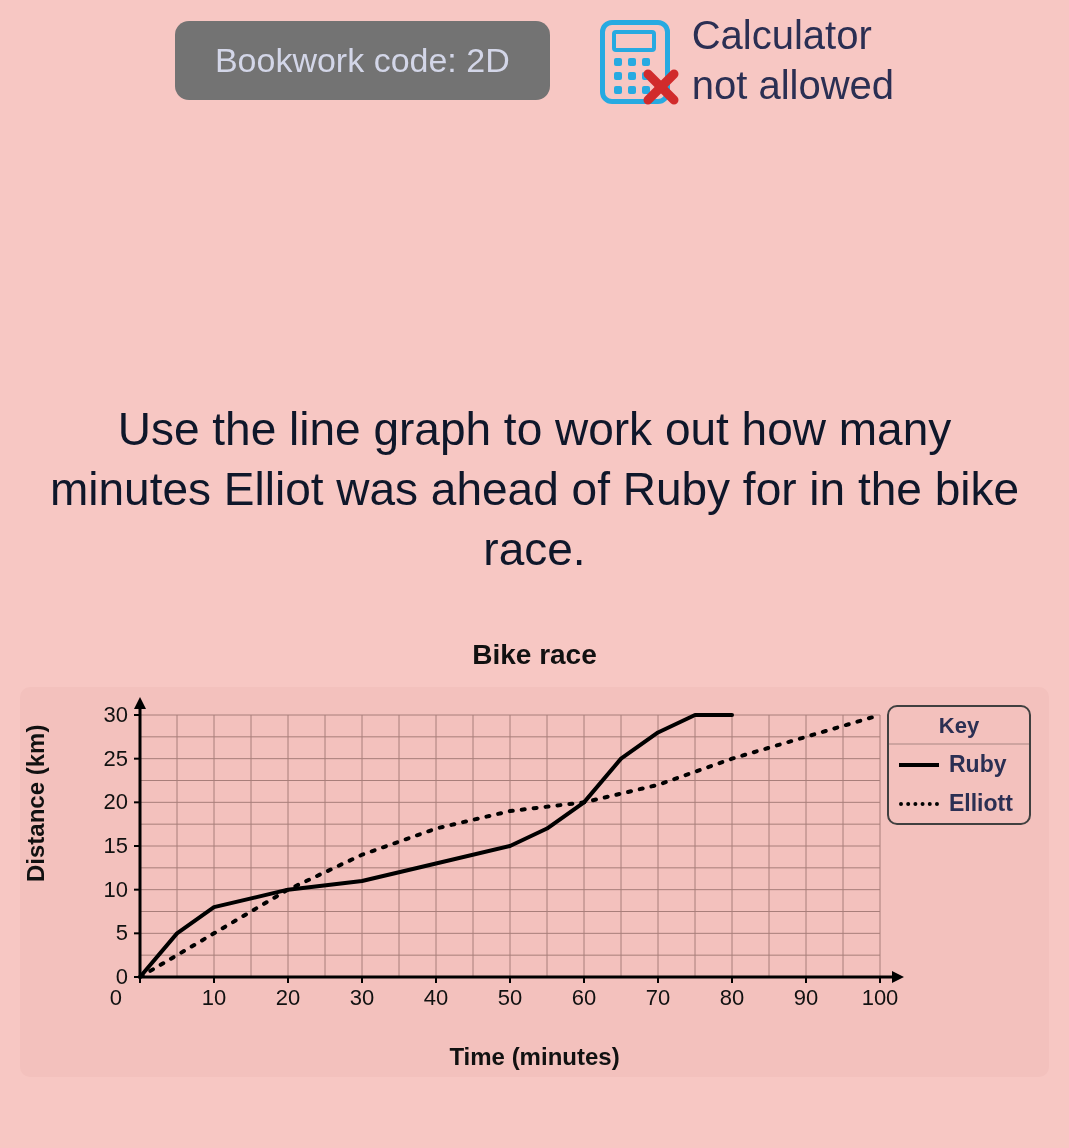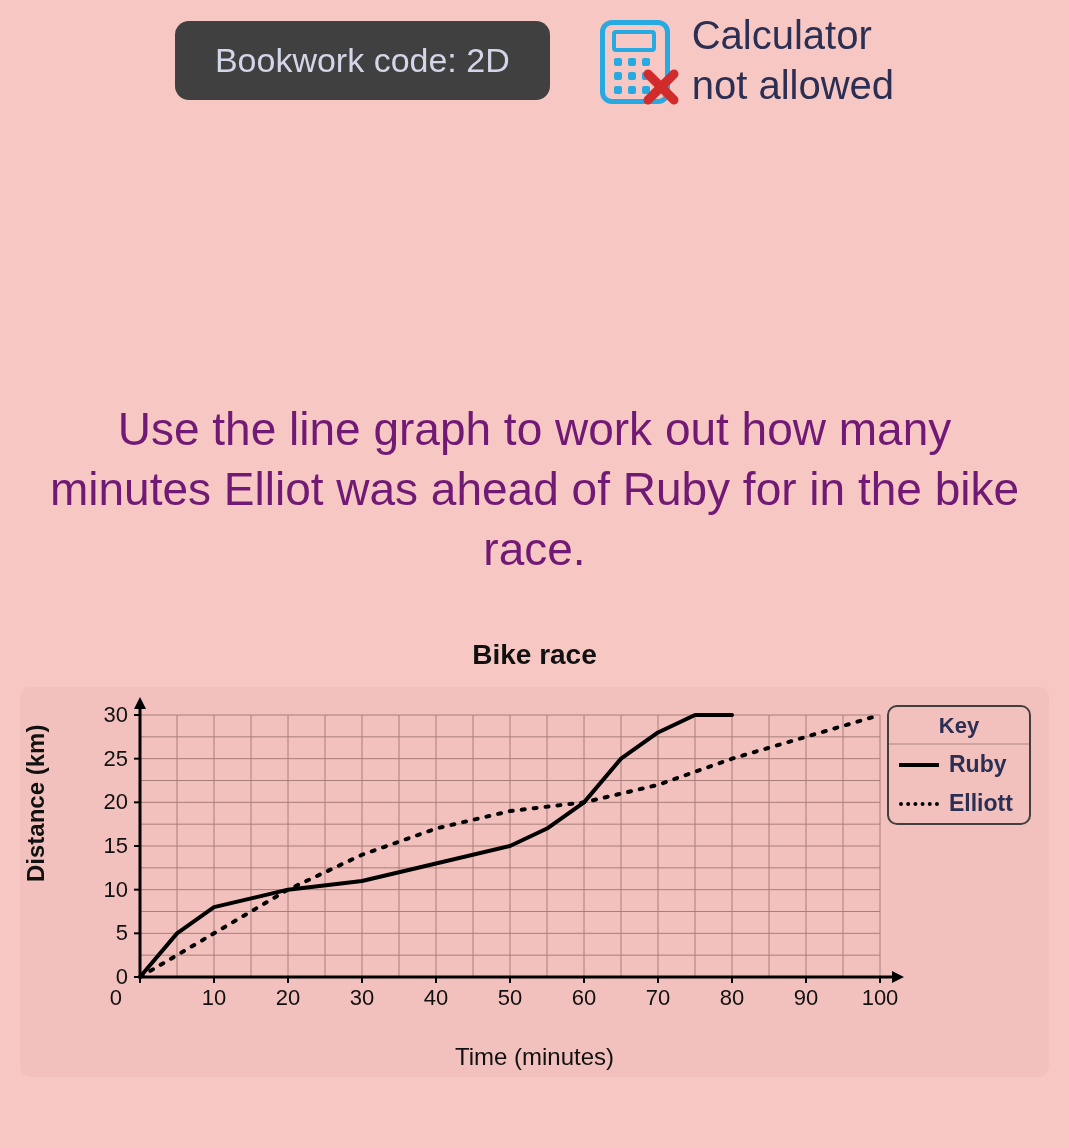--- a/index.html
+++ b/index.html
@@ -12,21 +12,21 @@
     overflow:hidden;
   }
   .header-row{
     display:flex;
     align-items:center;
     justify-content:center;
     gap:50px;
     padding-top:10px;
   }
   .code-badge{
-    background:#404040;
+    background:#737373;
     color:#d3d6e8;
     font-size:34px;
     padding:20px 40px;
     border-radius:14px;
   }
   .calc-group{
     display:flex;
     align-items:center;
     gap:18px;
   }
@@ -68,21 +68,21 @@
   .calc-text{
     font-size:40px;
     color:#2b2f53;
     line-height:1.25;
   }
   .question{
     margin-top:290px;
     text-align:center;
     font-size:46px;
     line-height:1.3;
-    color:#701a75;
+    color:#0f172a;
     padding:0 34px;
   }
   .chart-title{
     text-align:center;
     font-weight:700;
     font-size:28px;
     margin-top:60px;
     color:#111;
   }
   .chart-wrap{
@@ -123,21 +123,21 @@
     left:16px;top:50%;
     transform:translateY(-50%) rotate(-90deg);
     transform-origin:left center;
     font-weight:700;font-size:24px;color:#111;
     white-space:nowrap;
   }
   .axis-label-x{
     position:absolute;
     left:0;right:0;bottom:6px;
     text-align:center;
-    font-weight:400;font-size:24px;color:#111;
+    font-weight:700;font-size:24px;color:#111;
   }
 </style>
 </head>
 <body>
 
 <div class="header-row">
   <div class="code-badge">Bookwork code: 2D</div>
   <div class="calc-group">
     <div class="calc-icon-box">
       <div class="calc-body"></div>

